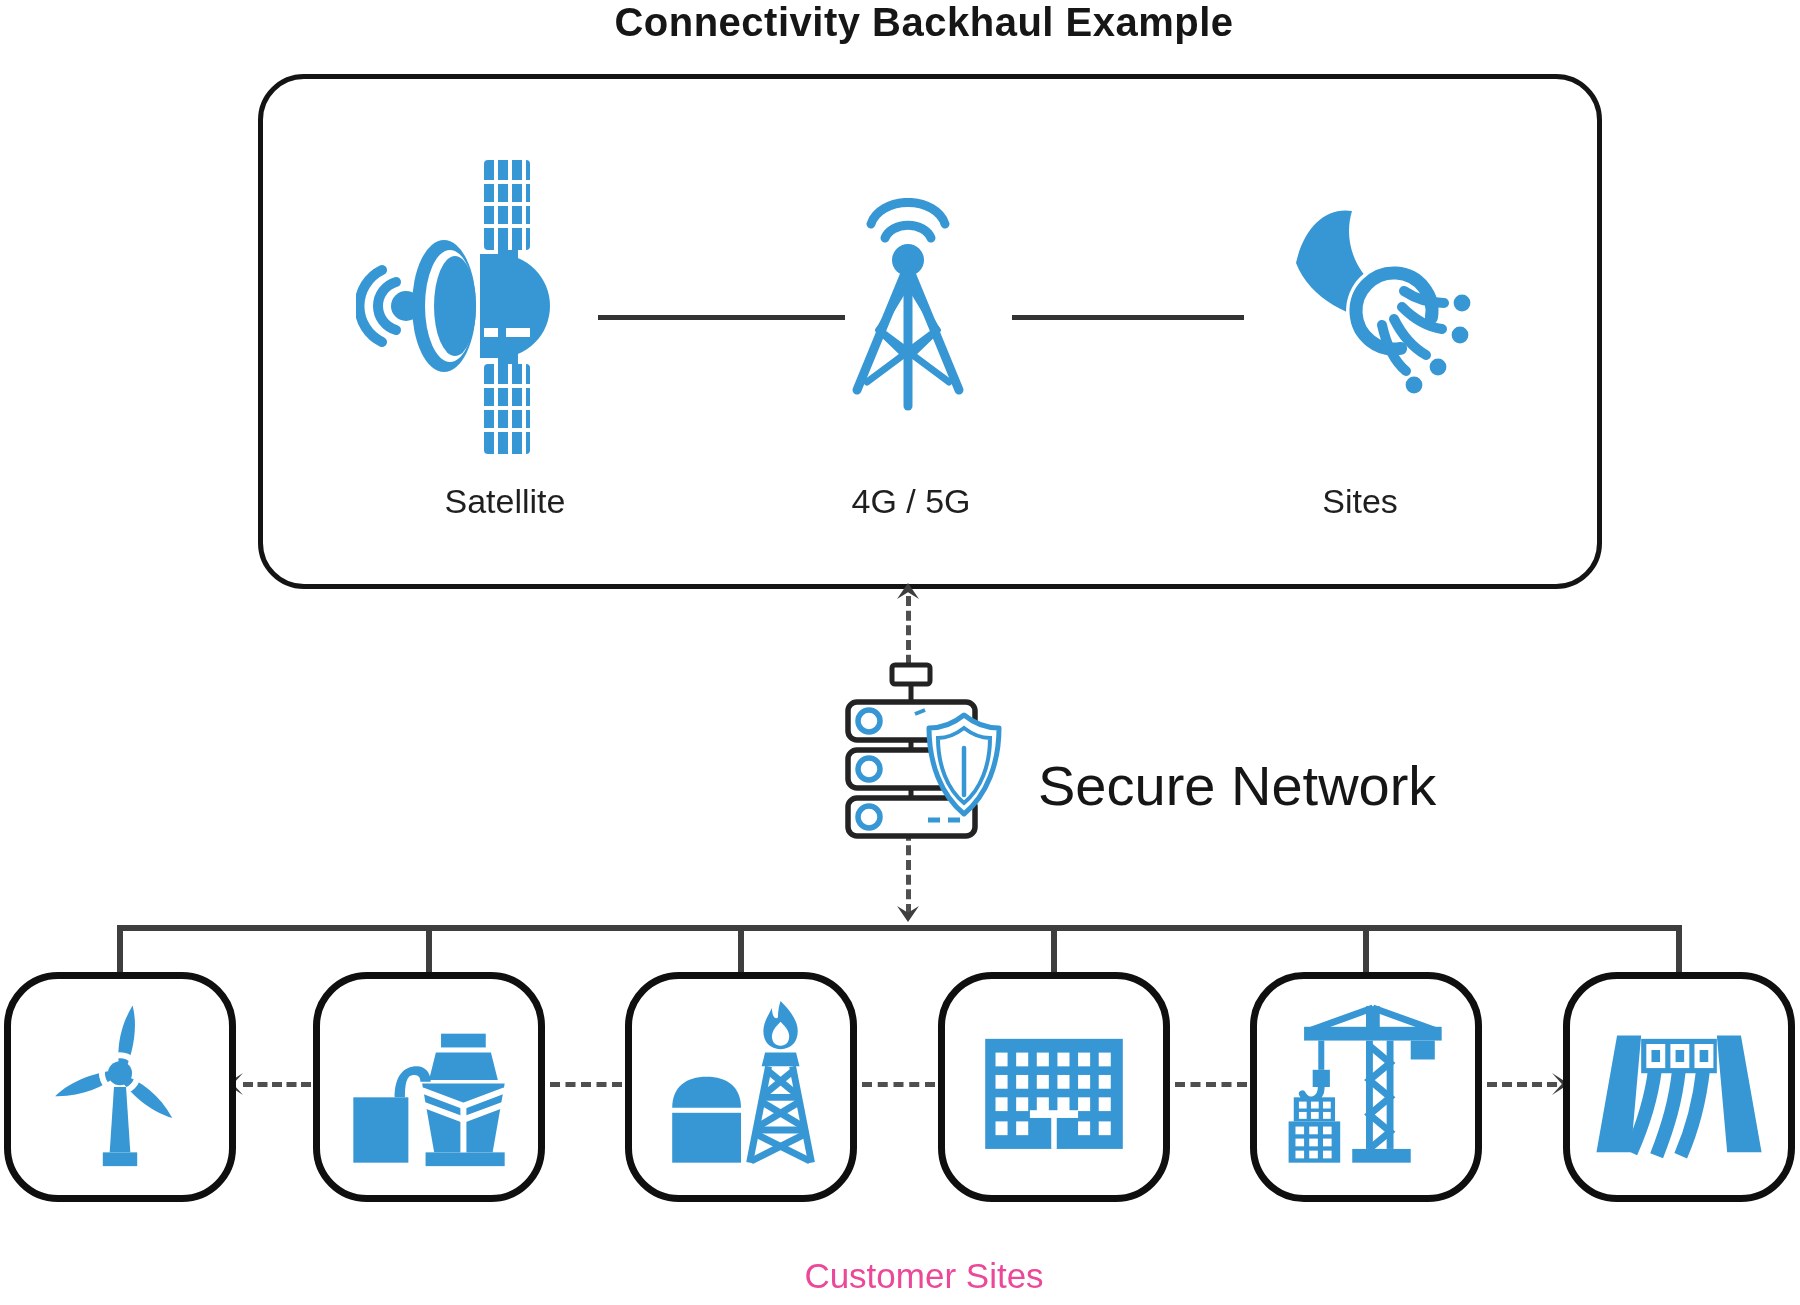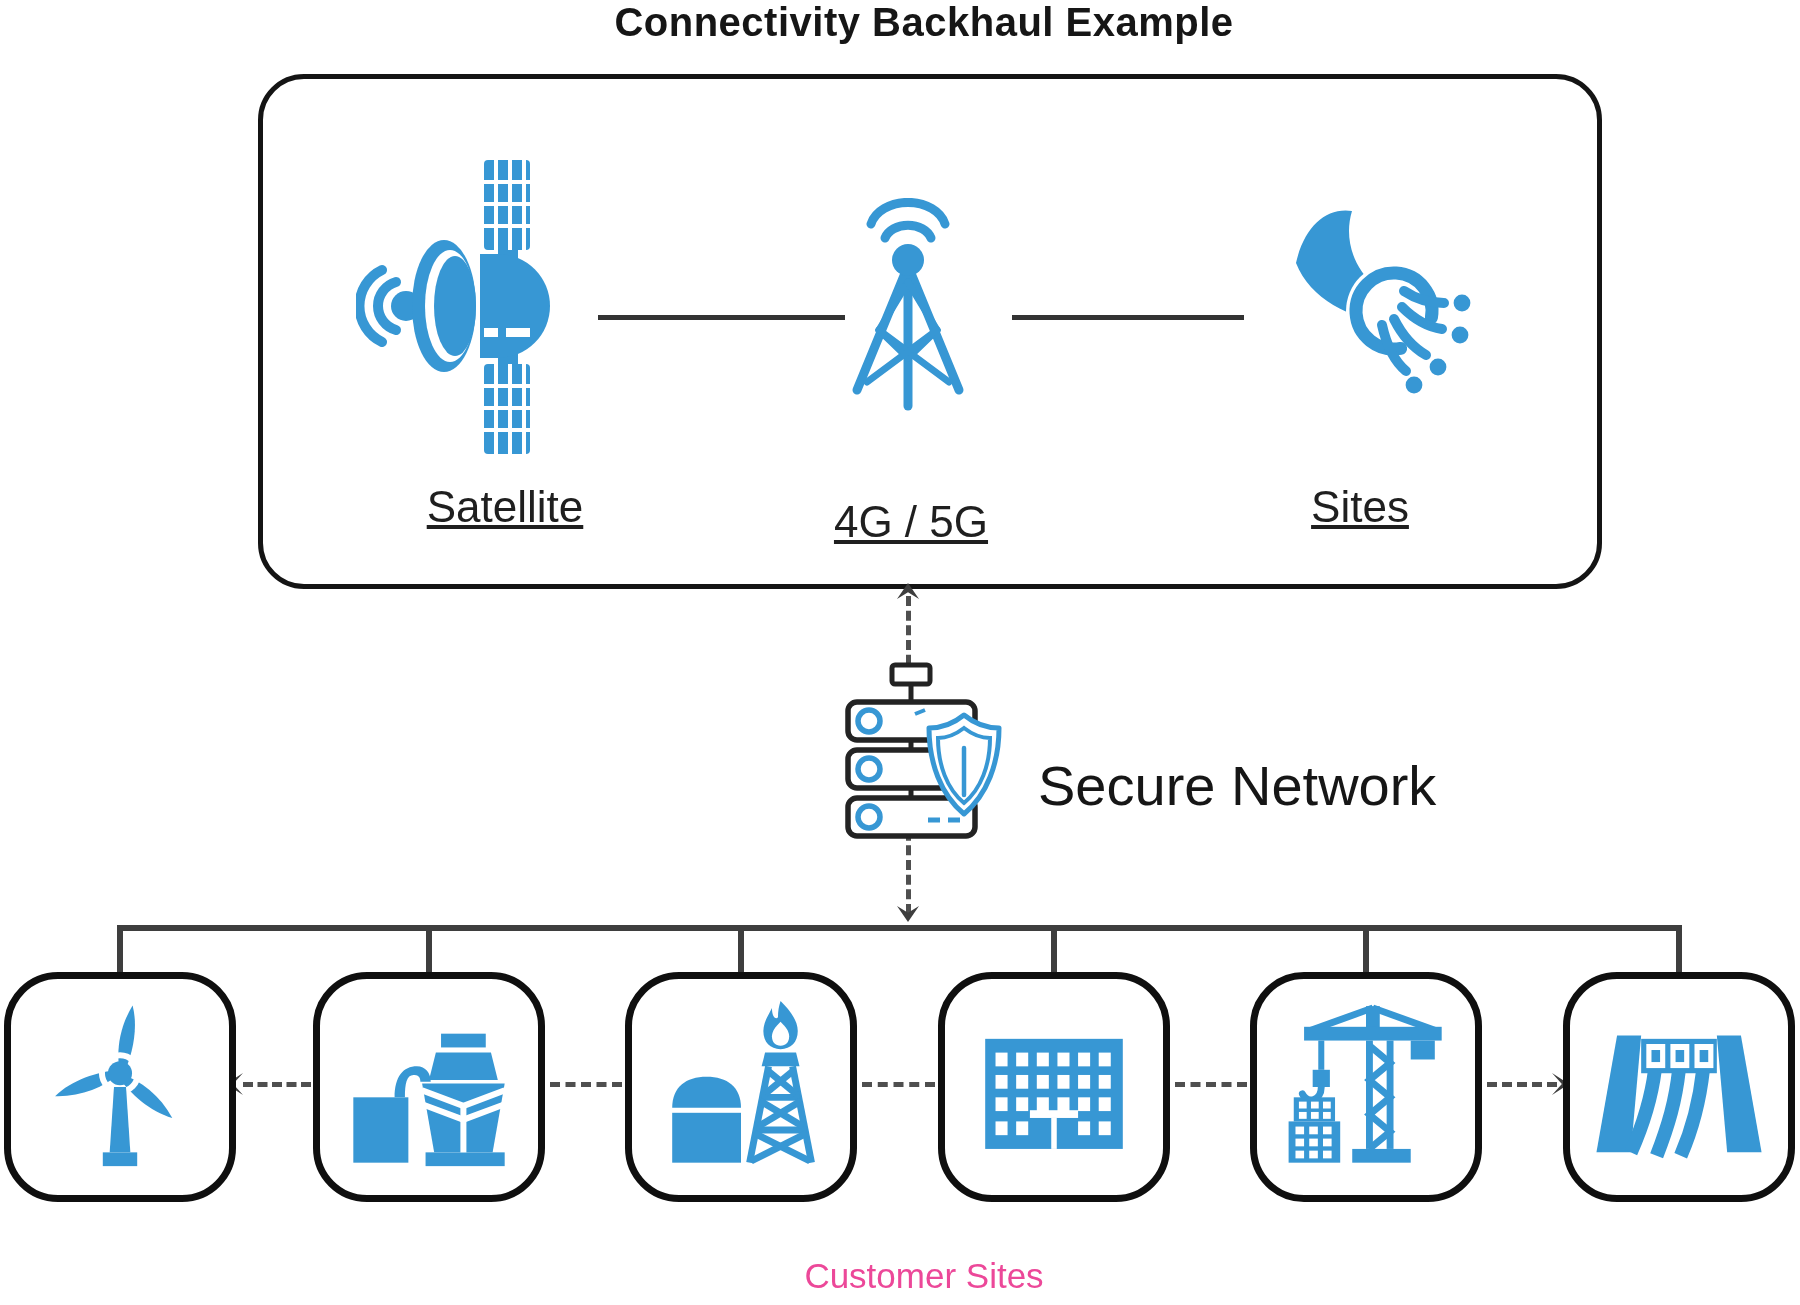--- a/index.html
+++ b/index.html
@@ -17,21 +17,21 @@
   .title{
     left:0;right:0;top:0;text-align:center;
     font-size:40px;font-weight:600;letter-spacing:.5px;color:#161616;
   }
   .backhaul-box{
     left:258px;top:74px;width:1334px;height:505px;background:#fff;
     border:5px solid var(--outline);border-radius:46px;
   }
   .hline{height:5px;background:#333;}
   .iconlabel{
-    width:220px;text-align:center;font-size:44px;font-weight:500;color:#1f1f1f;text-decoration:underline;
+    width:220px;text-align:center;font-size:34px;font-weight:500;color:#1f1f1f;
   }
   .caption{
     left:0;right:0;text-align:center;font-size:35px;font-weight:500;color:#ec4899;
   }
   .dashed-v{width:0;border-left:5px dashed var(--dash);}
   .dashed-h{height:0;border-top:5px dashed var(--dash);}
   .bus-h{height:6px;background:var(--busline);}
   .bus-v{width:6px;background:var(--busline);}
   .chev{background:var(--busline);}
   .chev.up   {width:22px;height:16px;clip-path:polygon(50% 0,100% 100%,50% 58%,0 100%);}
@@ -119,21 +119,21 @@
     </g>
     <g fill="var(--blue)">
       <circle cx="86" cy="50" r="4.2"></circle>
       <circle cx="85" cy="66" r="4.2"></circle>
       <circle cx="74" cy="82" r="4.2"></circle>
       <circle cx="62" cy="91" r="4.2"></circle>
     </g>
   </svg>
 
   <div class="abs iconlabel" style="left:395px;top:482px;">Satellite</div>
-  <div class="abs iconlabel" style="left:801px;top:482px;margin-top:15px;">4G / 5G</div>
+  <div class="abs iconlabel" style="left:801px;top:482px;">4G / 5G</div>
   <div class="abs iconlabel" style="left:1250px;top:482px;">Sites</div>
 
   <div class="abs dashed-v" style="left:906px;top:596px;height:318px;"></div>
   <div class="abs chev up" style="left:897px;top:583px;"></div>
   <div class="abs chev down" style="left:897px;top:906px;"></div>
 
   <svg class="abs" style="left:828px;top:653px;" width="190" height="200" viewBox="0 0 190 200">
     <rect x="62" y="10" width="46" height="175" fill="#fff"></rect>
     <rect x="2" y="15" width="60" height="21" fill="#fff"></rect>
     <rect x="102" y="17" width="60" height="19" fill="#fff"></rect>

